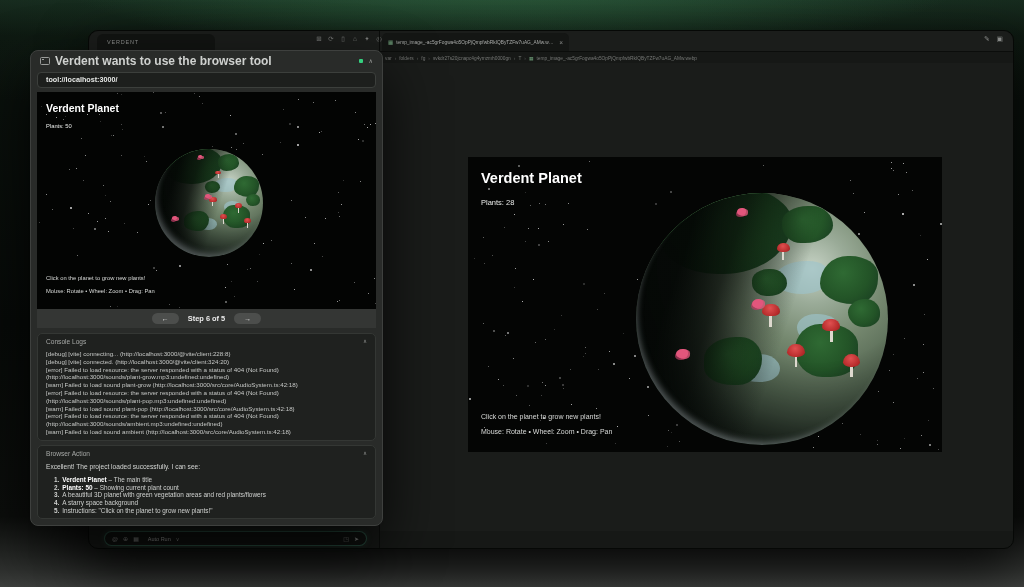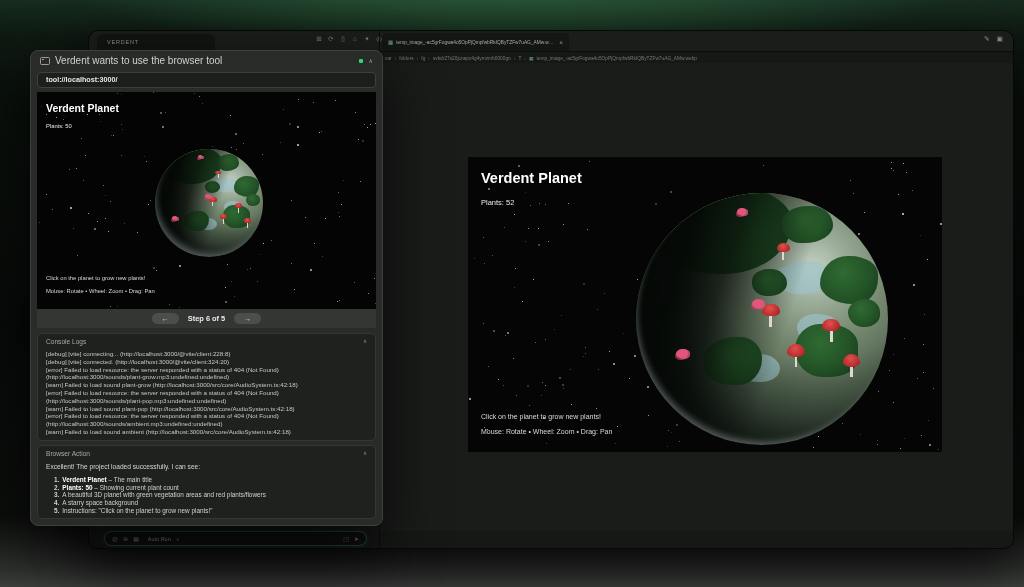--- a/index.html
+++ b/index.html
@@ -48,21 +48,21 @@
   .composer .spacer{flex:1;}
   
   .dialog{
     position:absolute;left:30px;top:50px;width:351px;height:474px;
     background:#292b29;border-radius:8px;border:1px solid #3e403e;
     box-shadow:0 24px 60px rgba(0,0,0,.8);z-index:10;
   }
   .dlg-titlebar{position:absolute;left:0;top:0;width:100%;height:19px;display:flex;align-items:center;padding:0 9px;box-sizing:border-box;gap:5px;}
   .btool-ico{width:8px;height:6px;border:1px solid #9a9c9a;border-radius:1.5px;position:relative;}
   .btool-ico::after{content:"";position:absolute;left:1px;top:1px;width:2px;height:1px;background:#9a9c9a;}
-  .dlg-title{color:#cfd1cf;font-size:10px;}
+  .dlg-title{color:#cfd1cf;font-size:12px;font-weight:bold;}
   .dlg-tb-right{margin-left:auto;display:flex;align-items:center;gap:6px;}
   .status-dot{width:4px;height:4px;border-radius:1px;}
   .dlg-chev{color:#9a9c9a;font-size:6px;}
   .url-bar{position:absolute;left:6px;top:21px;width:339px;height:16px;background:#1d1f1d;border:1px solid #3c3f3c;border-radius:4px;box-sizing:border-box;color:#e6e8e6;font-size:7.2px;font-weight:bold;line-height:14px;padding-left:8px;}
   .preview{position:absolute;left:6px;top:41px;width:339px;height:217px;background:#030403;overflow:hidden;}
   .pv-title{position:absolute;left:9px;top:10px;color:#fff;font-size:10.5px;font-weight:bold;z-index:5;}
   .pv-plants{position:absolute;left:9px;top:31px;color:#e8eae8;font-size:5.8px;z-index:5;}
   .pv-i1{position:absolute;left:9px;bottom:28px;color:#d8dad8;font-size:5.8px;z-index:5;}
   .pv-i2{position:absolute;left:9px;bottom:15px;color:#d8dad8;font-size:5.8px;z-index:5;}
   .planet-slot.small{left:118px;top:57px;width:108px;height:108px;}
@@ -330,21 +330,21 @@
             <i style="position: absolute; border-radius: 50%; background: rgb(255, 255, 255); left: 12.08%; top: 28.46%; width: 1px; height: 1px; opacity: 0.34;"></i>
             <i style="position: absolute; border-radius: 50%; background: rgb(255, 255, 255); left: 54.42%; top: 80.44%; width: 1px; height: 1px; opacity: 0.89;"></i>
             <i style="position: absolute; border-radius: 50%; background: rgb(255, 255, 255); left: 61.14%; top: 18.26%; width: 1px; height: 1px; opacity: 0.3;"></i>
             <i style="position: absolute; border-radius: 50%; background: rgb(255, 255, 255); left: 70.48%; top: 50.49%; width: 2px; height: 2px; opacity: 0.43;"></i>
             <i style="position: absolute; border-radius: 50%; background: rgb(255, 255, 255); left: 9.98%; top: 37.76%; width: 1px; height: 1px; opacity: 0.79;"></i>
             <i style="position: absolute; border-radius: 50%; background: rgb(255, 255, 255); left: 18.1%; top: 58.38%; width: 1px; height: 1px; opacity: 0.26;"></i>
             <i style="position: absolute; border-radius: 50%; background: rgb(255, 255, 255); left: 5.04%; top: 33.11%; width: 1px; height: 1px; opacity: 0.4;"></i>
             <i style="position: absolute; border-radius: 50%; background: rgb(255, 255, 255); left: 66.73%; top: 91.77%; width: 2px; height: 2px; opacity: 0.29;"></i>
           </div>
         <div class="shot-title">Verdent Planet</div>
-        <div class="shot-plants">Plants: 52</div>
+        <div class="shot-plants">Plants: 28</div>
         <div class="planet-slot big">
   <div class="planet">
     <div class="water w1"></div>
     <div class="water w2"></div>
     <div class="water w3"></div>
     <div class="veg v1"></div>
     <div class="veg v2"></div>
     <div class="veg v3"></div>
     <div class="veg v4"></div>
     <div class="veg v5"></div>

